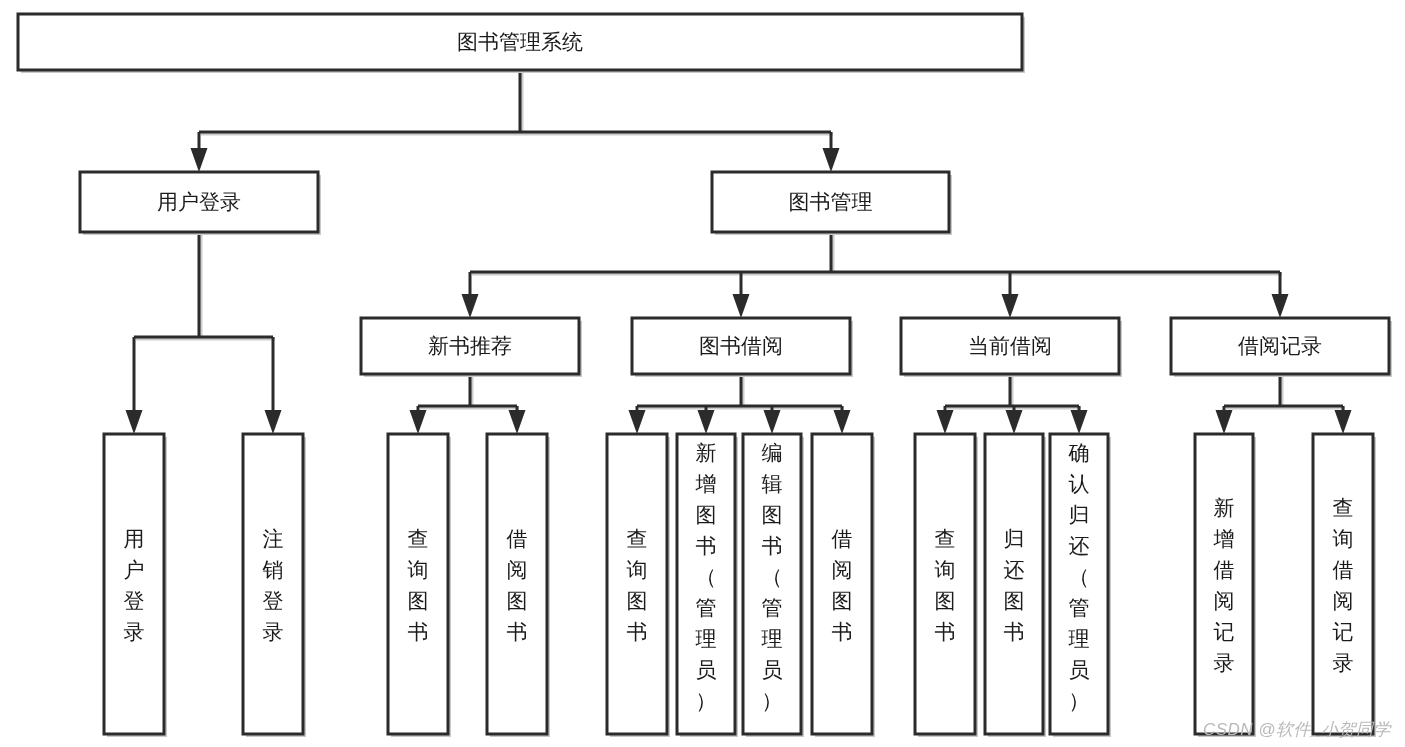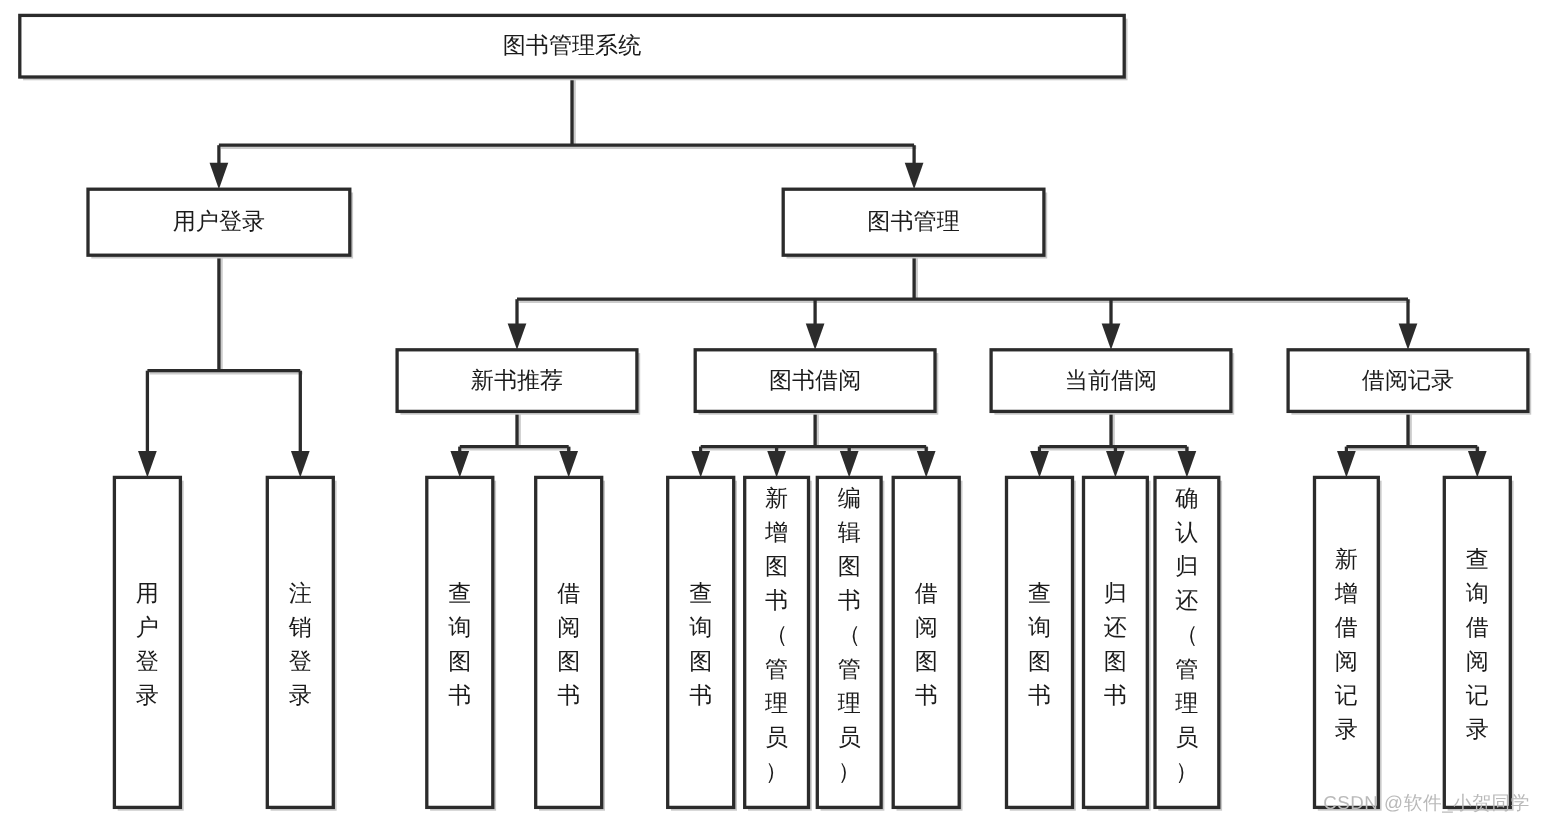--- a/index.html
+++ b/index.html
@@ -66,20 +66,21 @@
   .watermark {
     position: absolute;
     right: 14px;
     bottom: 6px;
     font-family: "Liberation Sans", "DejaVu Sans", sans-serif;
     font-size: 17px;
     color: #b9b9b9;
     letter-spacing: 0.5px;
     white-space: nowrap;
     user-select: none;
+    font-style: italic;
   }
 </style>
 </head>
 <body>
 
 <div id="diagram-root">
   <svg class="flow" viewBox="0 0 1405 747">
     <g id="layer-connectors">
         <g>
           <path class="conn-shadow" d="M522 72 V134 M201 134 H833"></path>

